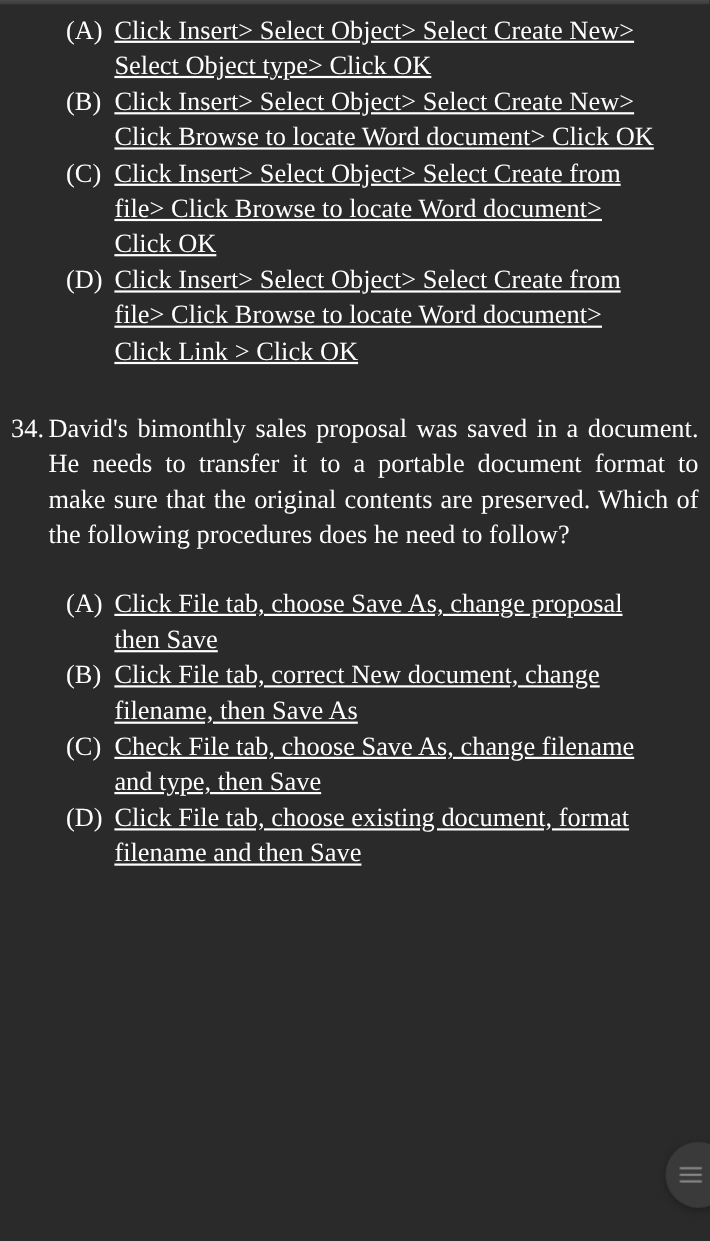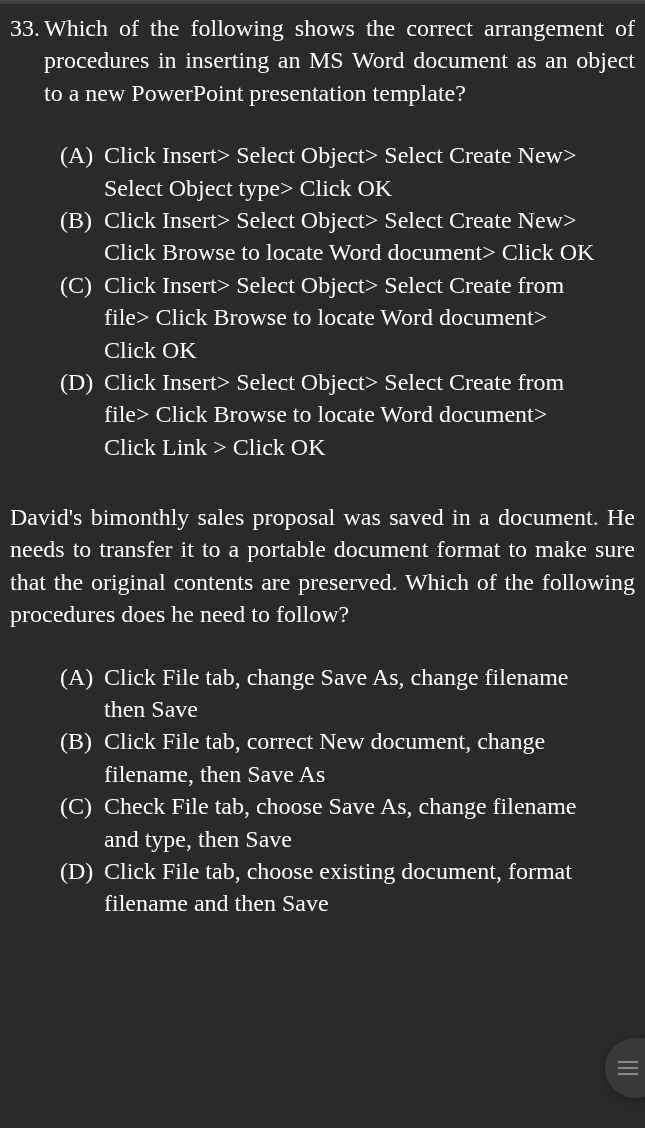--- a/index.html
+++ b/index.html
@@ -45,20 +45,21 @@
       margin-bottom: 0px;
     }
     .option-label {
       flex-shrink: 0;
       padding-right: 8px;
       min-width: 44px;
     }
     .option-text {
       flex: 1;
       padding-right: 30px;
+      text-decoration: underline;
     }
     .fab {
       position: fixed;
       bottom: 30px;
       right: -20px;
       width: 60px;
       height: 60px;
       border-radius: 30px;
       background: #3a3a3a;
       display: flex;
@@ -80,24 +81,20 @@
       background: #888;
       width: 100%;
     }
   </style>
 </head>
 <body>
 
 <div class="top-bar"></div>
 
 <div class="question">
-  <div class="question-text">
-    <div class="question-number">33.</div>
-    <div class="question-body">Which of the following shows the correct arrangement of procedures in inserting an MS Word document as an object to a new PowerPoint presentation template?</div>
-  </div>
   <div class="options">
     <div class="option">
       <div class="option-label">(A)</div>
       <div class="option-text">Click Insert&gt; Select Object&gt; Select Create New&gt; Select Object type&gt; Click OK</div>
     </div>
     <div class="option">
       <div class="option-label">(B)</div>
       <div class="option-text">Click Insert&gt; Select Object&gt; Select Create New&gt; Click Browse to locate Word document&gt; Click OK</div>
     </div>
     <div class="option">
@@ -106,26 +103,27 @@
     </div>
     <div class="option">
       <div class="option-label">(D)</div>
       <div class="option-text">Click Insert&gt; Select Object&gt; Select Create from file&gt; Click Browse to locate Word document&gt; Click Link &gt; Click OK</div>
     </div>
   </div>
 </div>
 
 <div class="question">
   <div class="question-text">
+    <div class="question-number">34.</div>
     <div class="question-body">David's bimonthly sales proposal was saved in a document. He needs to transfer it to a portable document format to make sure that the original contents are preserved. Which of the following procedures does he need to follow?</div>
   </div>
   <div class="options">
     <div class="option">
       <div class="option-label">(A)</div>
-      <div class="option-text">Click File tab, change Save As, change filename then Save</div>
+      <div class="option-text">Click File tab, choose Save As, change proposal then Save</div>
     </div>
     <div class="option">
       <div class="option-label">(B)</div>
       <div class="option-text">Click File tab, correct New document, change filename, then Save As</div>
     </div>
     <div class="option">
       <div class="option-label">(C)</div>
       <div class="option-text">Check File tab, choose Save As, change filename and type, then Save</div>
     </div>
     <div class="option">

